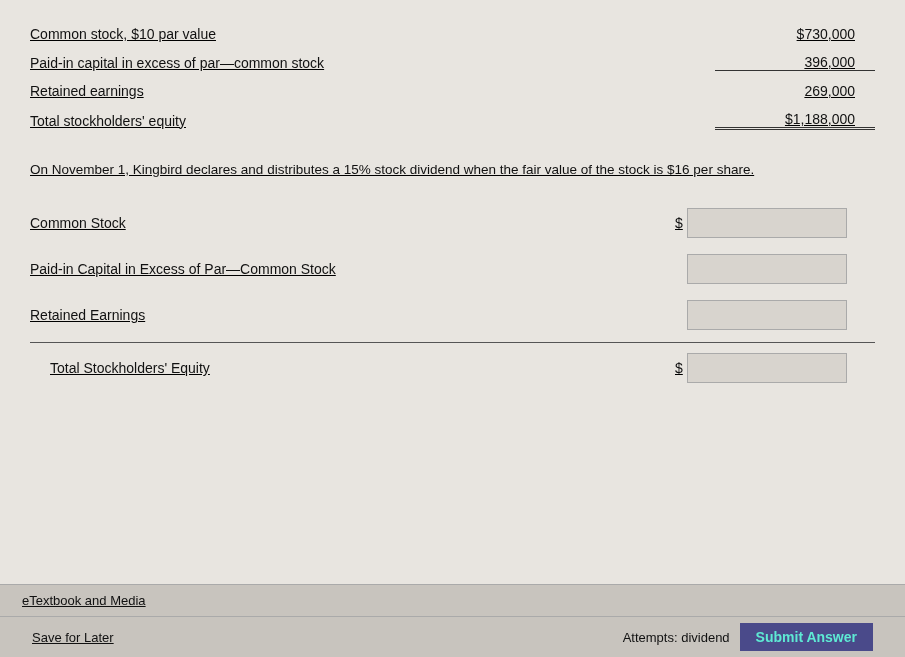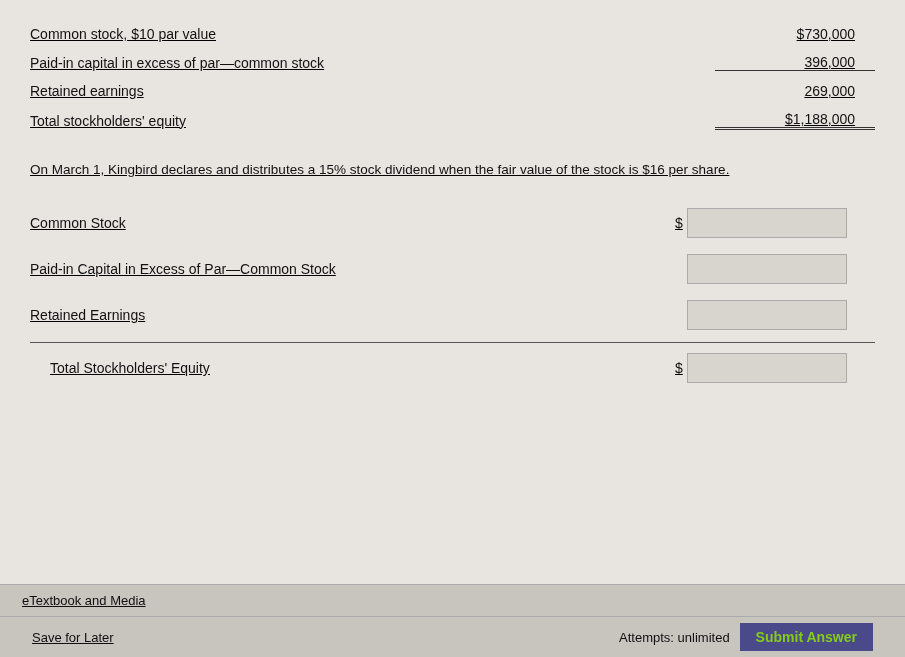--- a/index.html
+++ b/index.html
@@ -150,21 +150,21 @@
     }
 
     .attempts-text {
       font-size: 13px;
       color: #111;
       margin-right: 10px;
     }
 
     .submit-btn {
       background: #4a4a8a;
-      color: #84cc16;
+      color: #5eead4;
       border: none;
       padding: 6px 16px;
       font-size: 14px;
       font-weight: bold;
       cursor: pointer;
       border-radius: 0;
     }
   </style>
 </head>
 <body>
@@ -183,21 +183,21 @@
     <div class="summary-row">
       <span class="summary-label">Retained earnings</span>
       <span class="summary-value">269,000</span>
     </div>
     <div class="summary-row double-underline">
       <span class="summary-label">Total stockholders' equity</span>
       <span class="summary-value">$1,188,000</span>
     </div>
   </div>
 
-  <p class="narrative">On March 1, Kingbird declares and distributes a 15% stock dividend when the fair value of the stock is $16 per share.</p>
+  <p class="narrative">On November 1, Kingbird declares and distributes a 15% stock dividend when the fair value of the stock is $16 per share.</p>
 
 
   <div class="input-section">
 
     <div class="input-row">
       <span class="input-label">Common Stock</span>
       <div class="input-wrapper">
         <span class="dollar-sign">$</span>
         <input class="input-field" type="text" style="">
       </div>
@@ -229,15 +229,15 @@
 
   </div>
 </div>
 
 <div class="footer-bar">
   <span class="etextbook-link">eTextbook and Media</span>
 </div>
 
 <div class="bottom-bar">
   <span class="save-later-link">Save for Later</span>
-  <span class="attempts-text">Attempts: unlimited</span>
+  <span class="attempts-text">Attempts: dividend</span>
   <button class="submit-btn">Submit Answer</button>
 </div>
 
 </body></html>

